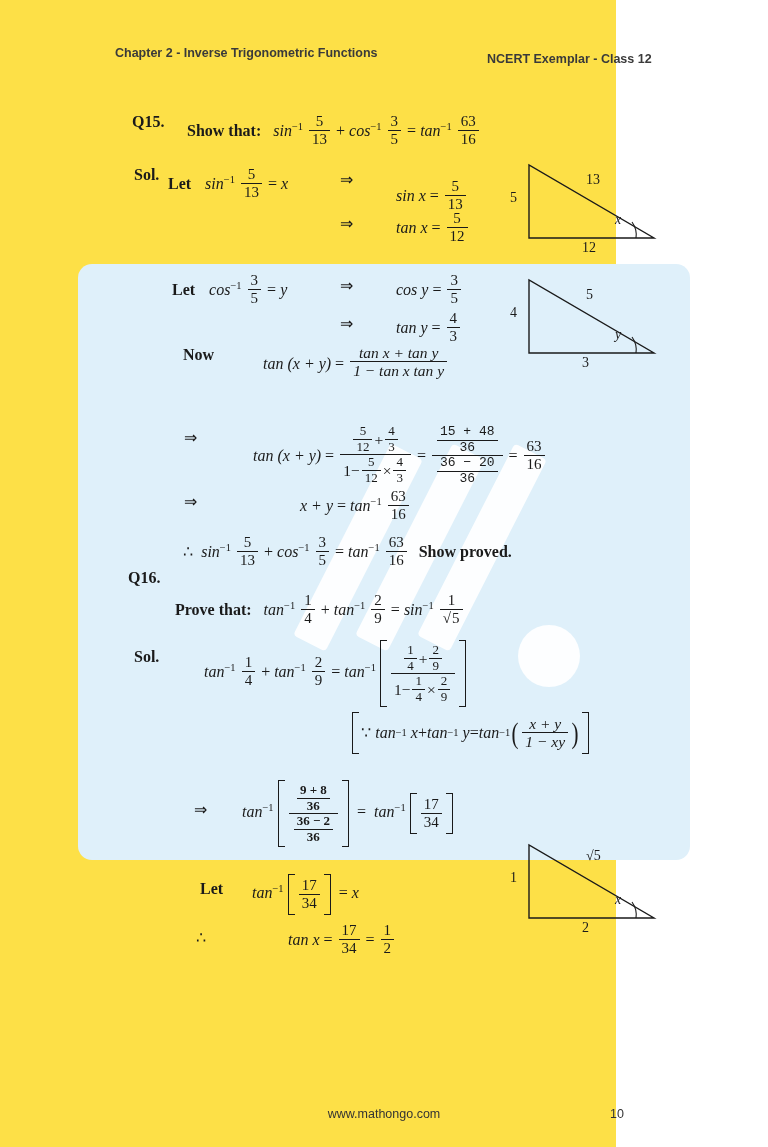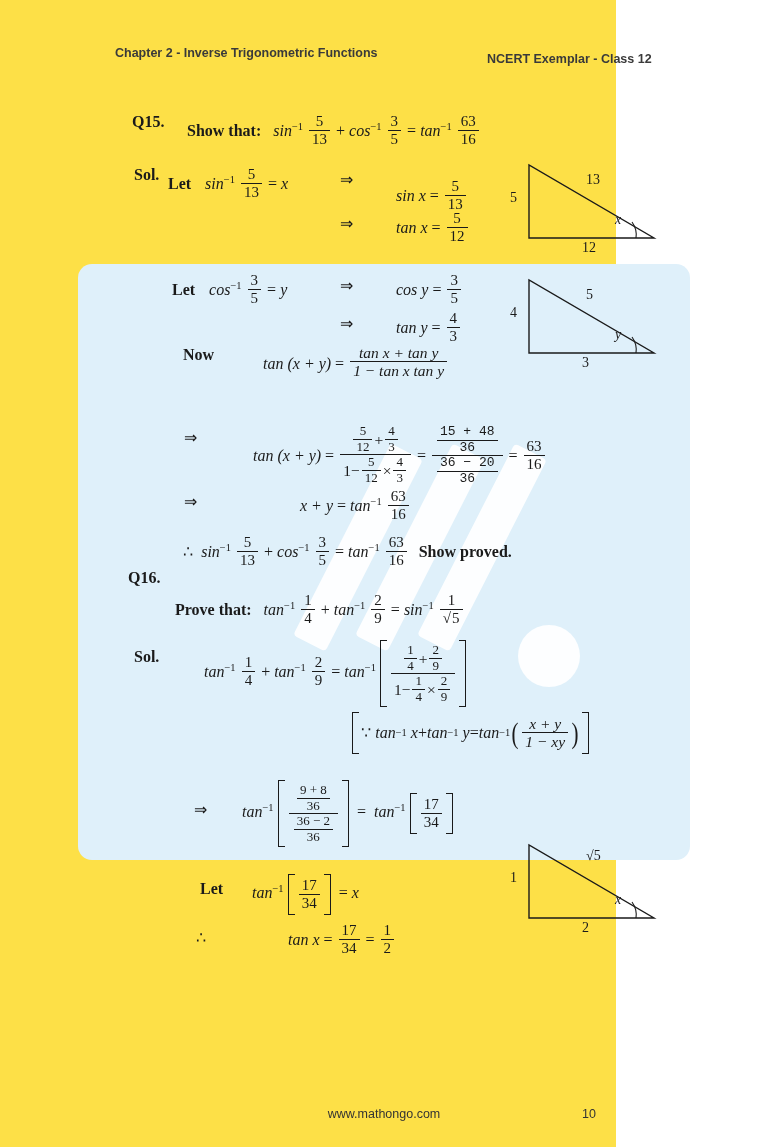--- a/index.html
+++ b/index.html
@@ -146,21 +146,21 @@
   
   .footer {
     position: absolute;
     bottom: 40px;
     left: 0; width: 768px;
     font-family: "Liberation Sans", sans-serif;
     font-size: 12.5px;
     color: #333;
   }
   .footer .site { position: absolute; left: 0; width: 768px; text-align: center; }
-  .footer .pg { position: absolute; left: 582px; text-align: center; }
+  .footer .pg { position: absolute; left: 610px; text-align: center; }
 </style>
 </head>
 <body>
 
 <div class="page">
 
   <div class="header">
     <span class="chapter">Chapter 2 - Inverse Trigonometric Functions</span>
     <span class="book">NCERT Exemplar - Class 12</span>
   </div>
@@ -386,21 +386,21 @@
 
     <div class="row" style="left:194px; top:800px;">
       <span class="mth">⇒</span>
     </div>
     <div class="row" style="left:242px; top:780px;">
       <span class="mth">
         <span class="it">tan</span><span class="sup">−1</span>
         <span class="sqbr">
           <span class="bar l"></span>
           <span class="inner">
-            <span class="frac big" style="vertical-align:middle;">
+            <span class="frac big" style="vertical-align:middle;font-weight:bold;">
               <span class="num"><span class="frac sm"><span class="num">9&nbsp;+&nbsp;8</span><span class="den">36</span></span></span>
               <span class="den"><span class="frac sm"><span class="num">36&nbsp;−&nbsp;2</span><span class="den">36</span></span></span>
             </span>
           </span>
           <span class="bar r"></span>
         </span>
         &nbsp;=&nbsp;
         <span class="it">tan</span><span class="sup">−1</span>
         <span class="sqbr">
           <span class="bar l"></span>

